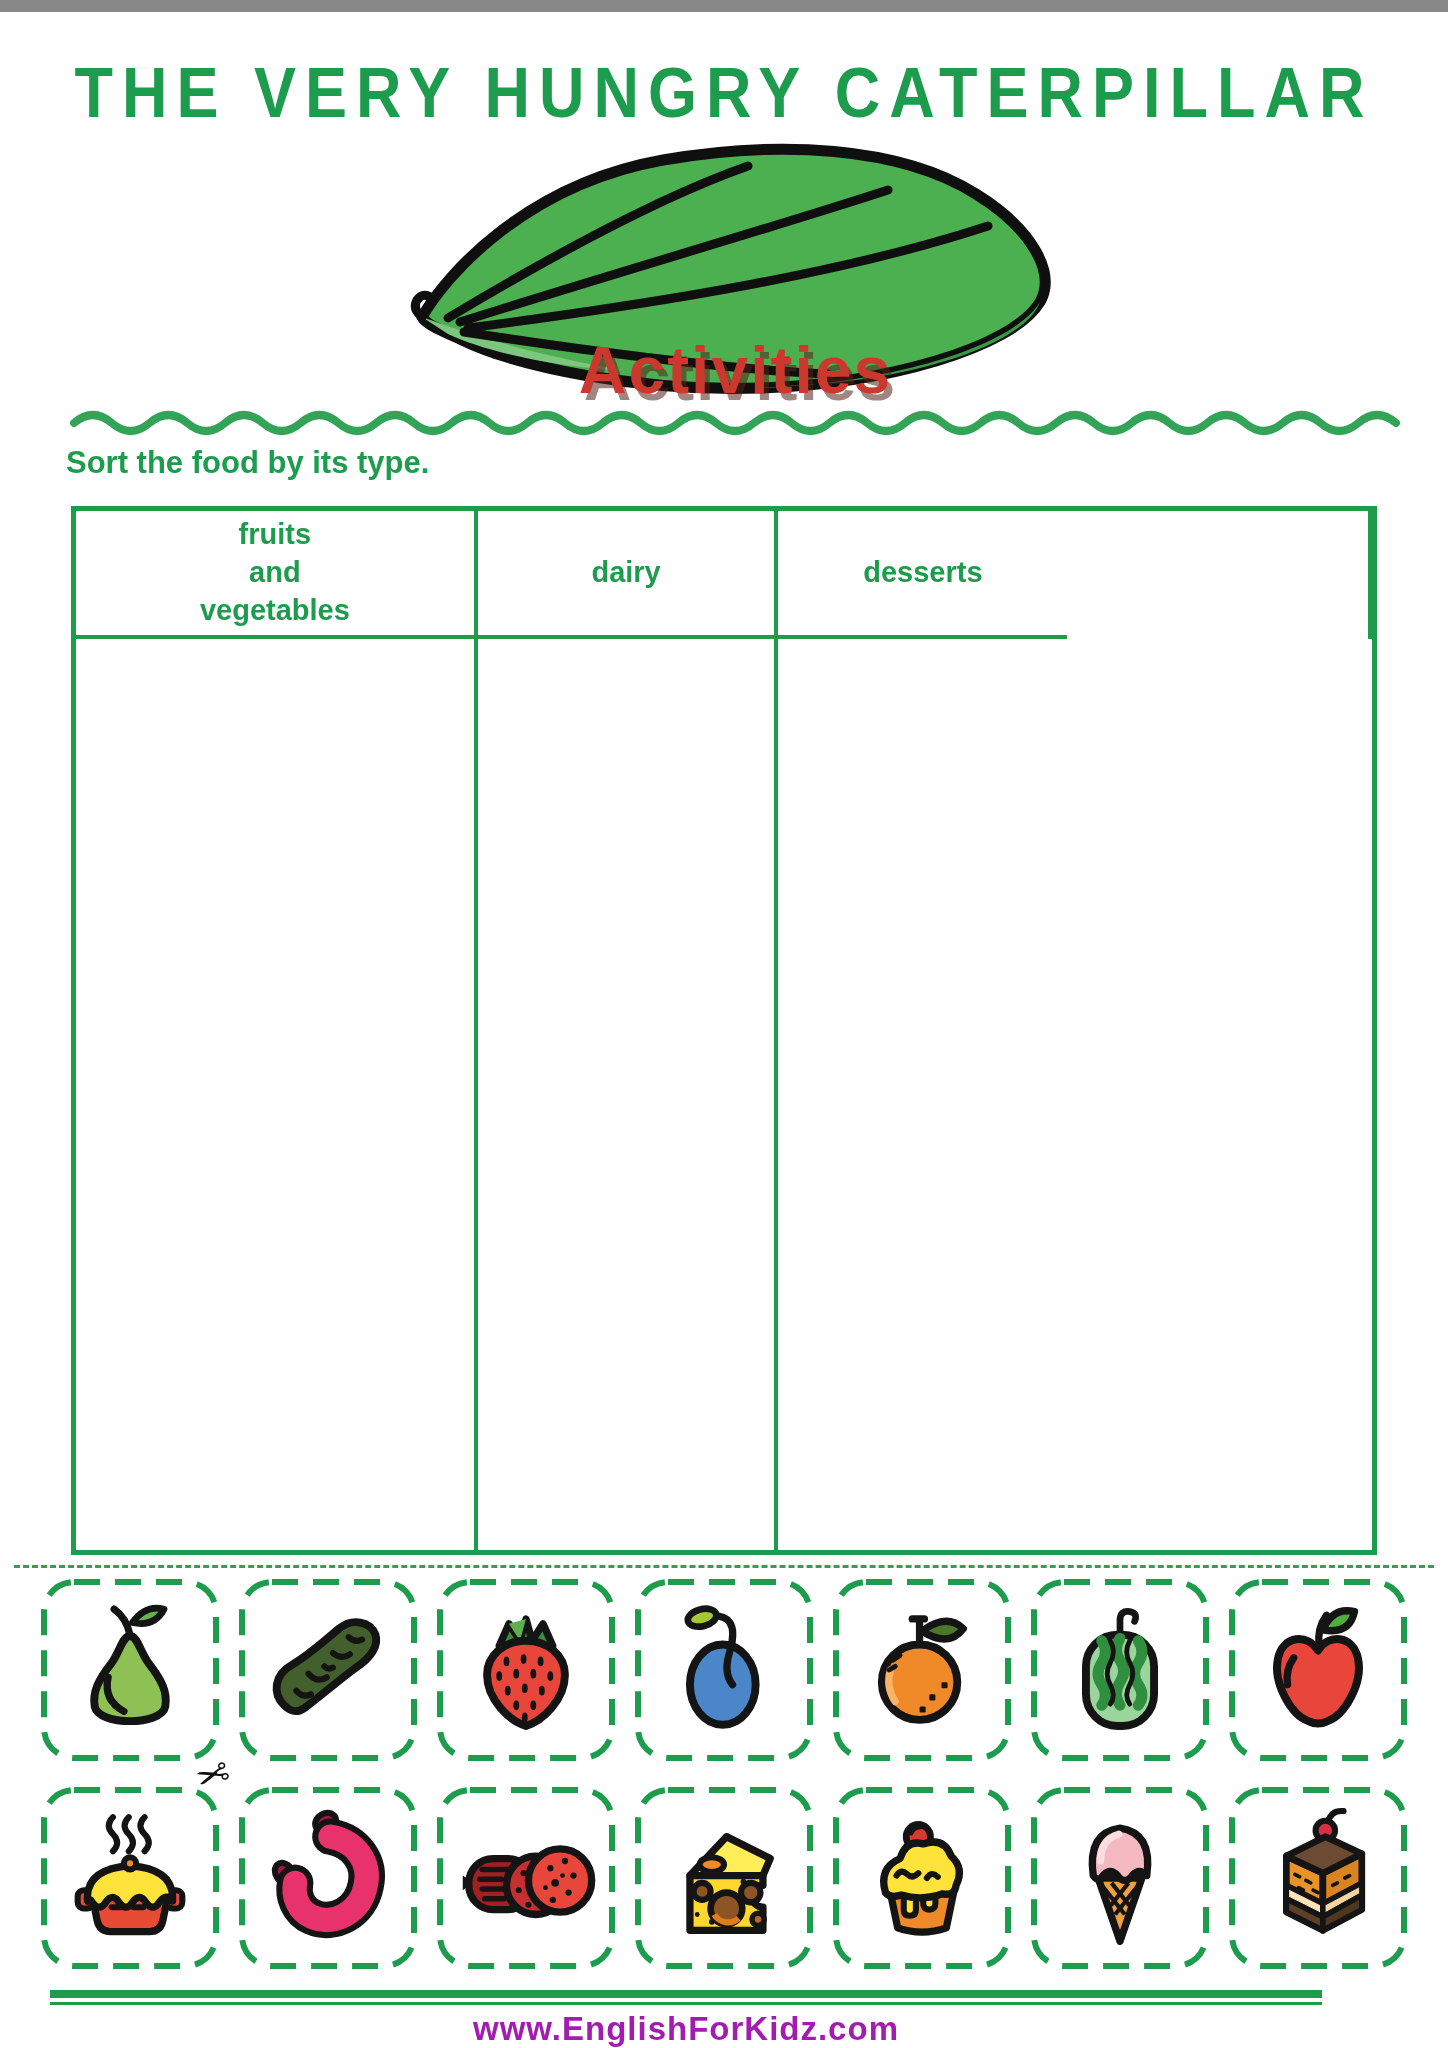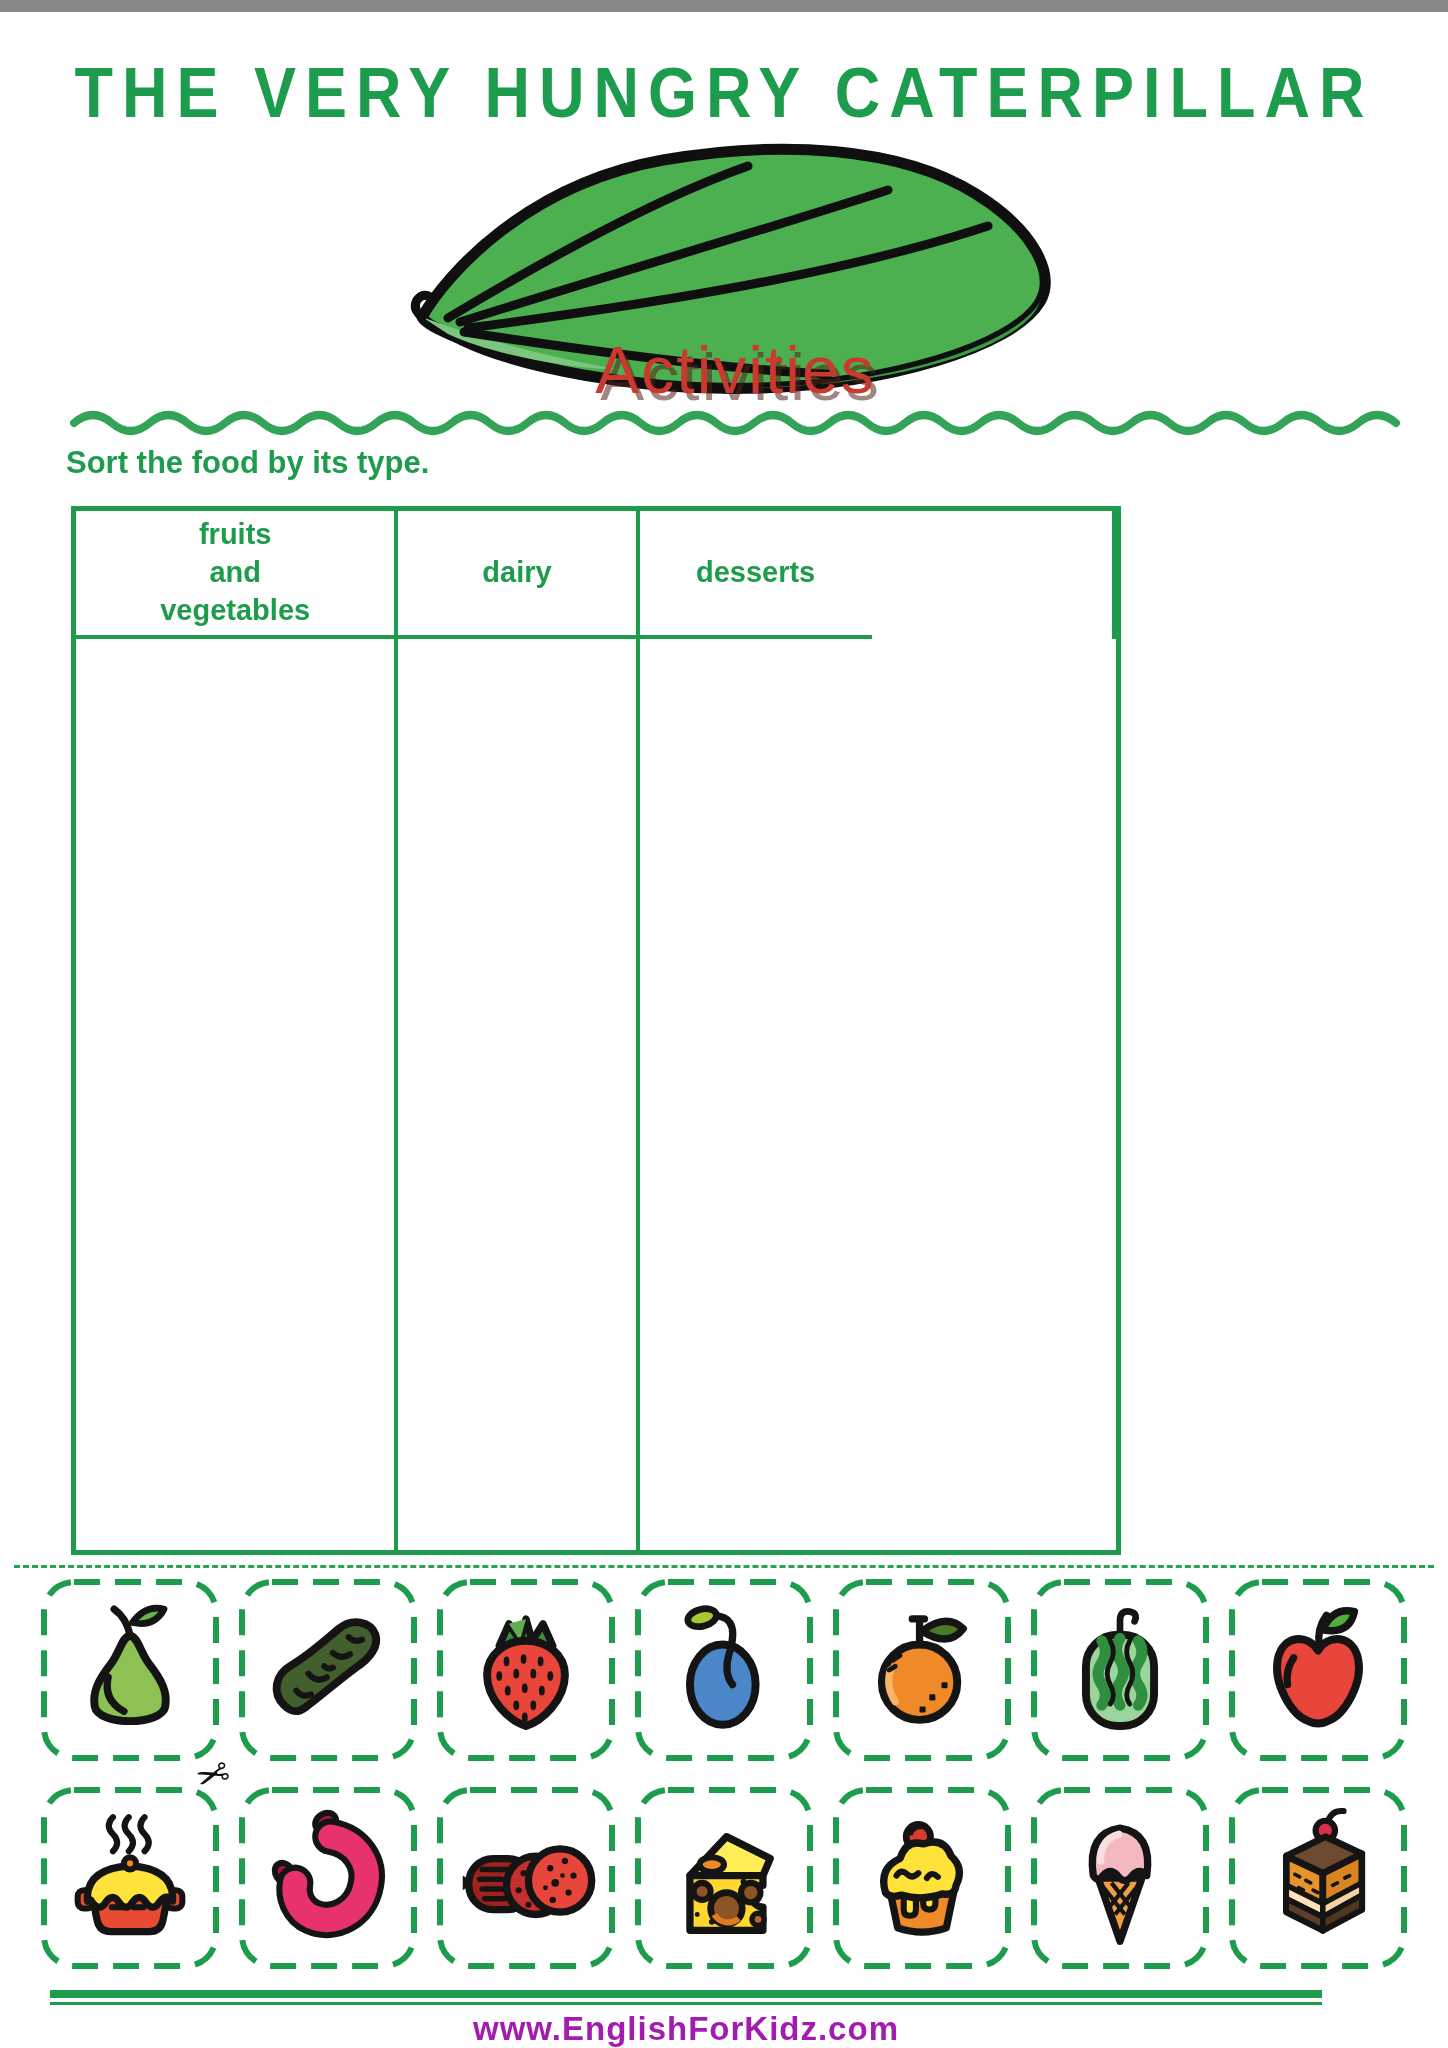--- a/index.html
+++ b/index.html
@@ -10,32 +10,32 @@
   
   .title{
     position:absolute;left:0;top:40px;width:100%;text-align:center;
     font-size:63px;font-weight:bold;letter-spacing:9px;color:#1E9C4D;
     transform:scaleY(1.12);transform-origin:center top;white-space:nowrap;
   }
   
   .leaf-wrap{position:absolute;left:408px;top:110px;width:655px;height:282px;}
   .activities{
     position:absolute;left:0;top:210px;width:100%;text-align:center;
-    font-size:66px;font-weight:normal;letter-spacing:2px;color:#CB392E;
+    font-size:66px;font-weight:bold;letter-spacing:2px;color:#CB392E;
     text-shadow:5px 7px 0 rgba(84,32,26,.55);
   }
   
   .wavy{position:absolute;left:70px;top:394px;width:1330px;height:34px;}
   
   .instruction{
     position:absolute;left:66px;top:433px;font-size:31px;font-weight:bold;color:#1E9C4D;
   }
   
   .sort-table{
-    position:absolute;left:71px;top:494px;width:1050px;height:1049px;
+    position:absolute;left:71px;top:494px;width:1306px;height:1049px;
     box-sizing:border-box;border:5px solid #1E9C4D;
     display:grid;grid-template-columns:31% 23.2% 22.3% 23.5%;grid-template-rows:128px 1fr;
   }
   .th{
     box-sizing:border-box;border-right:4px solid #1E9C4D;border-bottom:4px solid #1E9C4D;
     display:flex;align-items:center;justify-content:center;text-align:center;
     font-size:29px;font-weight:bold;color:#1E9C4D;line-height:1.3;white-space:pre-line;
   }
   .th.last,.td.last{border-right:none;text-align:center;}
   .td{box-sizing:border-box;border-right:4px solid #1E9C4D;}

